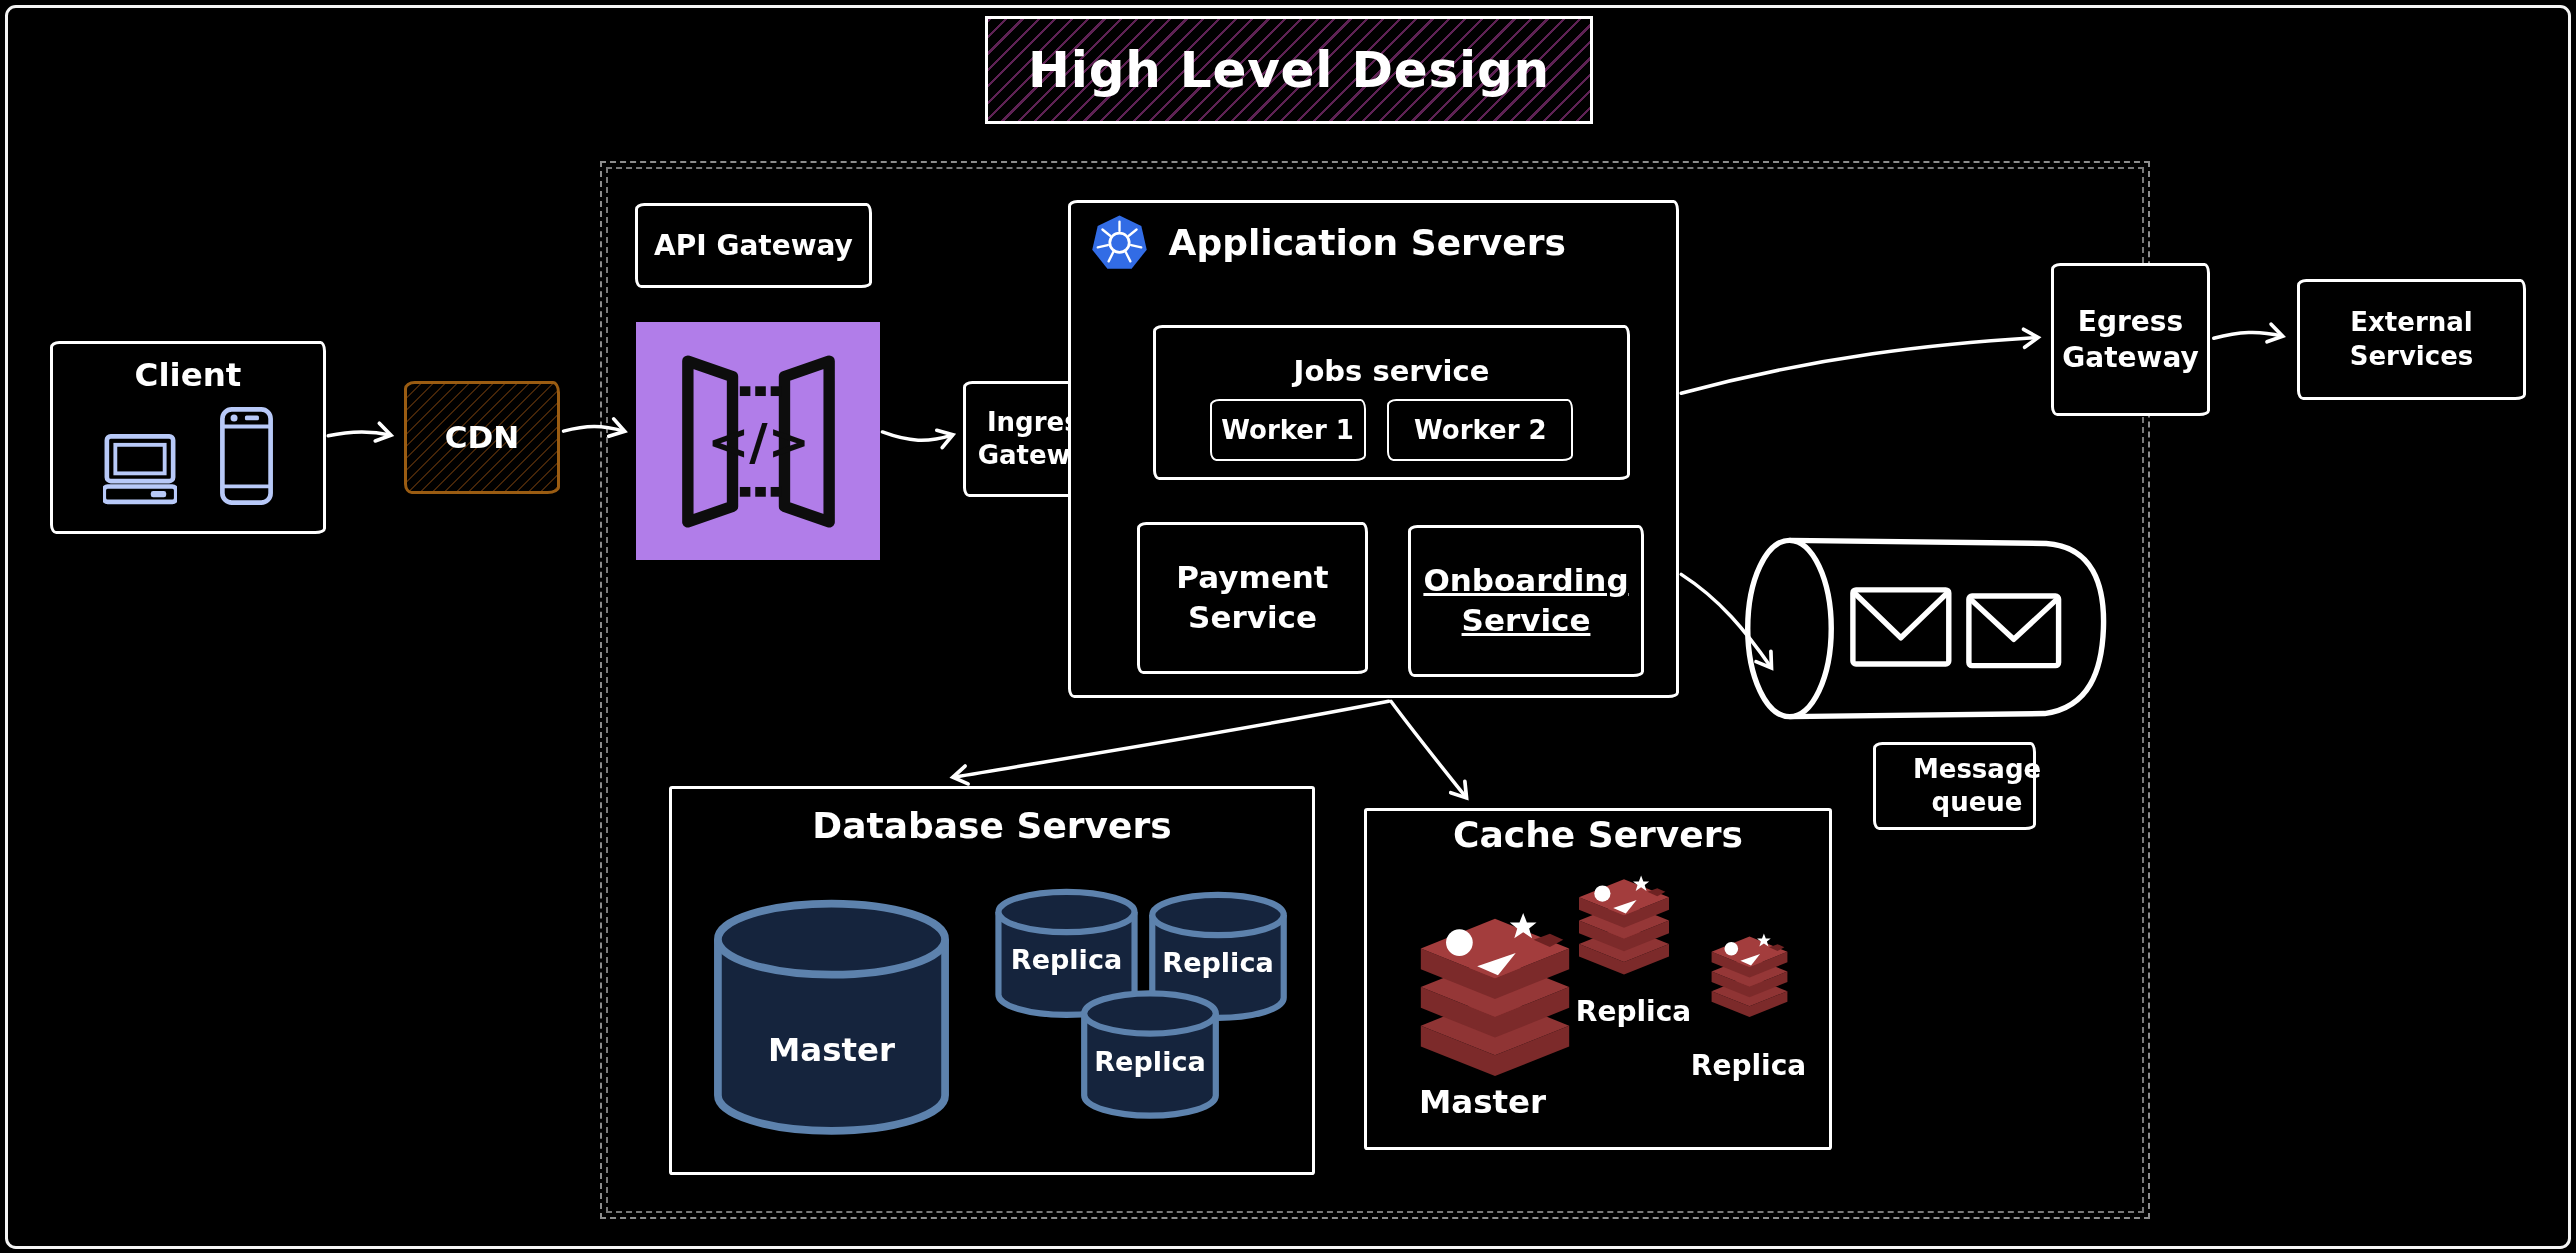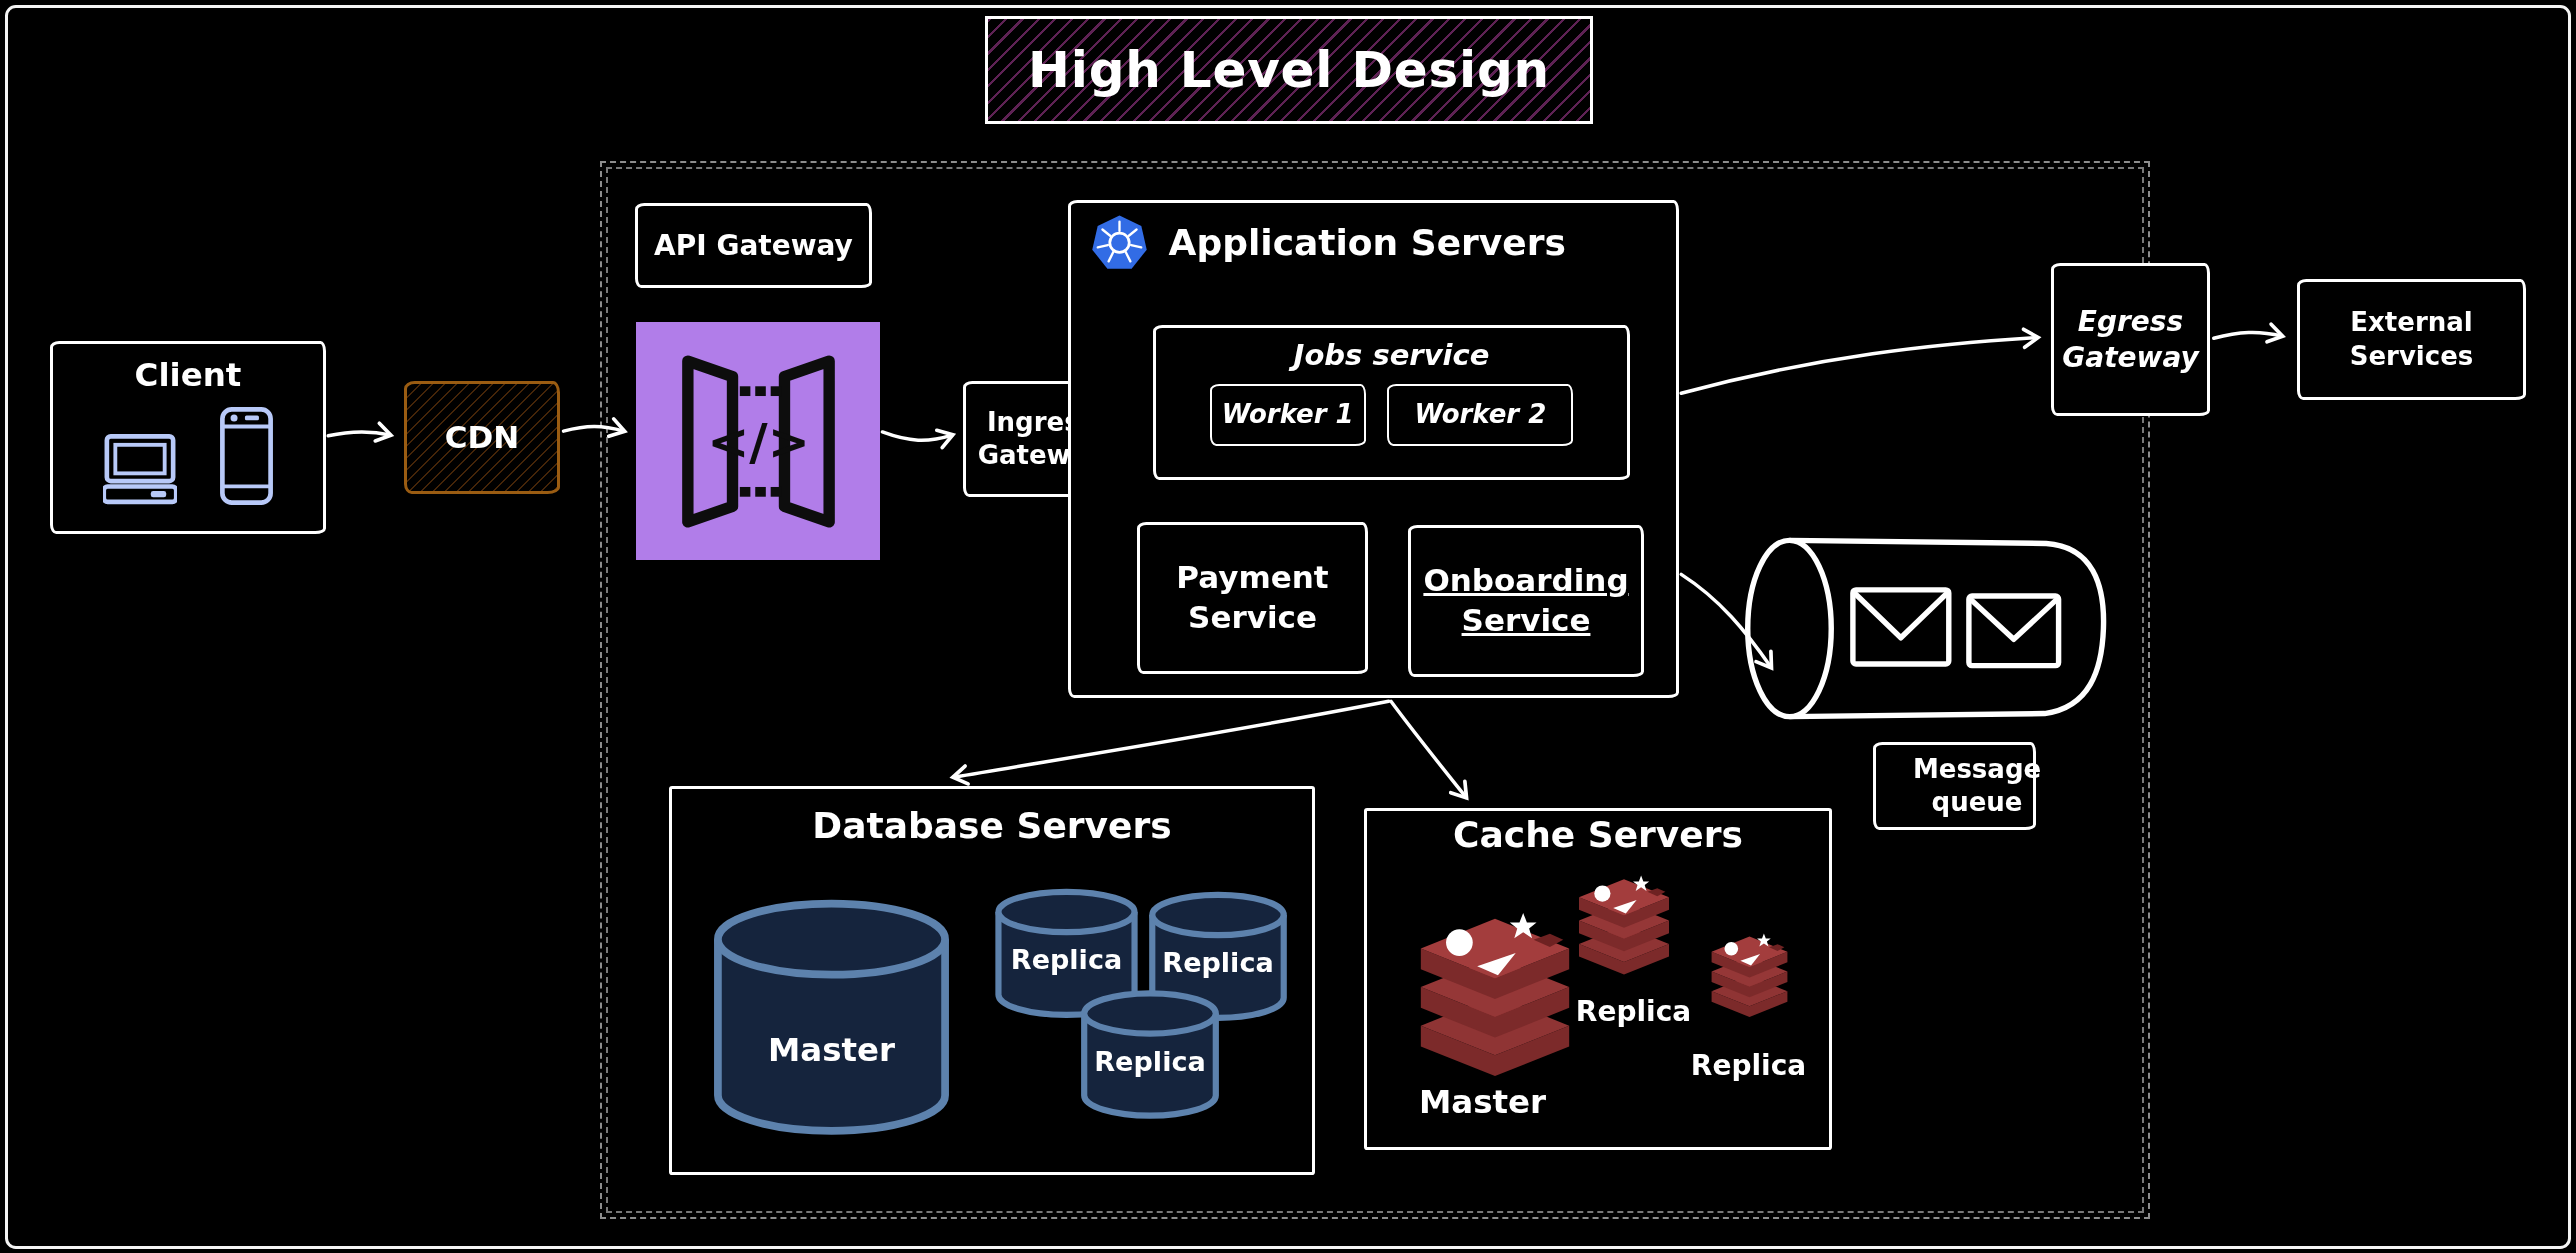--- a/index.html
+++ b/index.html
@@ -120,42 +120,42 @@
           <line x1="53" y1="40" x2="66" y2="43"></line>
           <line x1="46" y1="49" x2="52" y2="61"></line>
           <line x1="30" y1="49" x2="24" y2="61"></line>
           <line x1="23" y1="40" x2="10" y2="43"></line>
           <line x1="26" y1="28" x2="16" y2="20"></line>
         </g>
       </svg>
       <div class="lbl">Application Servers</div>
     </div>
 
-    <div class="hbox" style="left:82px;top:122px;width:477px;height:155px;justify-content:flex-start;font-style:italic;">
+    <div class="hbox" style="left:82px;top:122px;width:477px;height:155px;justify-content:center;">
       <div class="lbl" style="font-size:29px;margin-top:9.3px;">Jobs service</div>
       <div style="display:flex;gap:21.7px;margin-top:9.3px;">
         <div class="hbox" style="position:static;width:156px;height:62px;border-width:2.7px;">
           <div class="lbl" style="font-size:26px;">Worker 1</div>
         </div>
         <div class="hbox" style="position:static;width:186px;height:62px;border-width:2.7px;">
           <div class="lbl" style="font-size:26px;">Worker 2</div>
         </div>
       </div>
     </div>
 
     <div class="hbox" style="left:66px;top:319px;width:231px;height:152px;">
       <div class="lbl" style="font-size:31px;padding:0 10px;">Payment Service</div>
     </div>
 
     <div class="hbox" style="left:337px;top:322px;width:236px;height:152px;">
       <div class="lbl" style="font-size:31px;padding:0 6.2px;text-decoration:underline;">Onboarding Service</div>
     </div>
   </div>
 
-  <div class="hbox node" style="left:2051px;top:263px;width:159px;height:153px;font-style:italic;">
+  <div class="hbox node" style="left:2051px;top:263px;width:159px;height:153px;">
     <div class="lbl" style="font-size:28px;padding:0 9.3px;">Egress Gateway</div>
   </div>
 
   <div class="hbox node" style="left:2297px;top:279px;width:229px;height:121px;">
     <div class="lbl" style="font-size:26px;padding:0 19px;">External Services</div>
   </div>
 
   <svg class="abs node" style="left:1740px;top:531px;" width="382" height="195" viewBox="0 0 494 252">
     <path d="M64,12 L396,16 C456,20 472,70 470,126 C468,180 452,228 394,236 L64,240" fill="#000" stroke="#fff" stroke-width="7"></path>
     <ellipse cx="64" cy="126" rx="54" ry="114" fill="#000" stroke="#fff" stroke-width="7"></ellipse>

